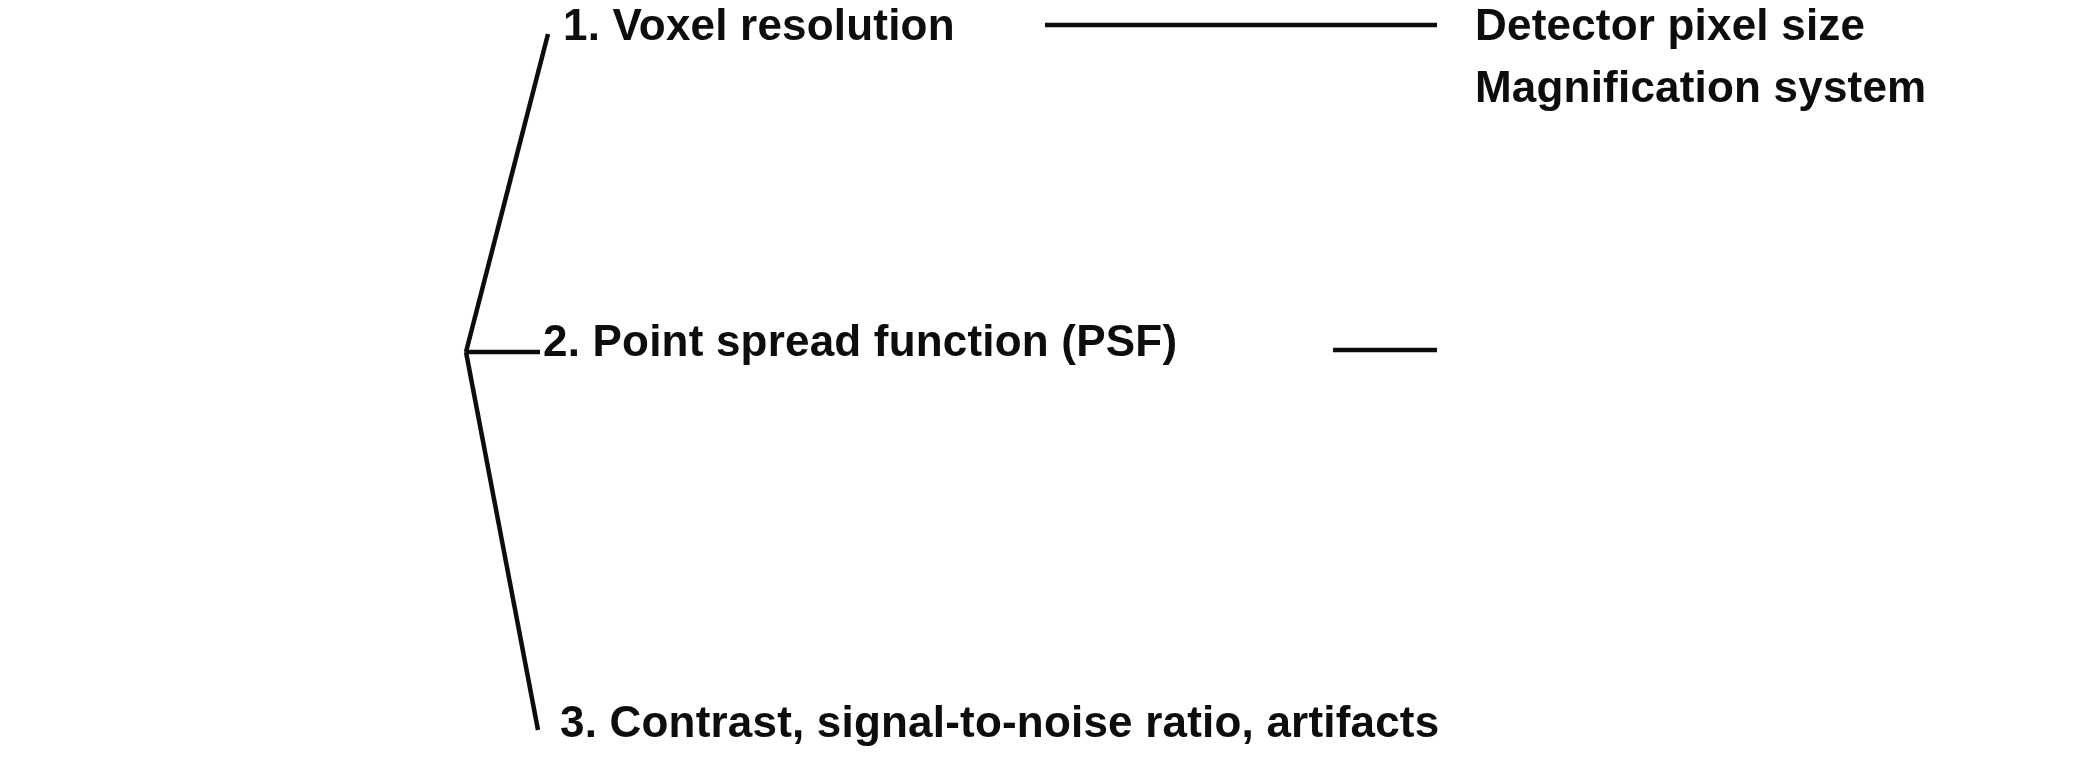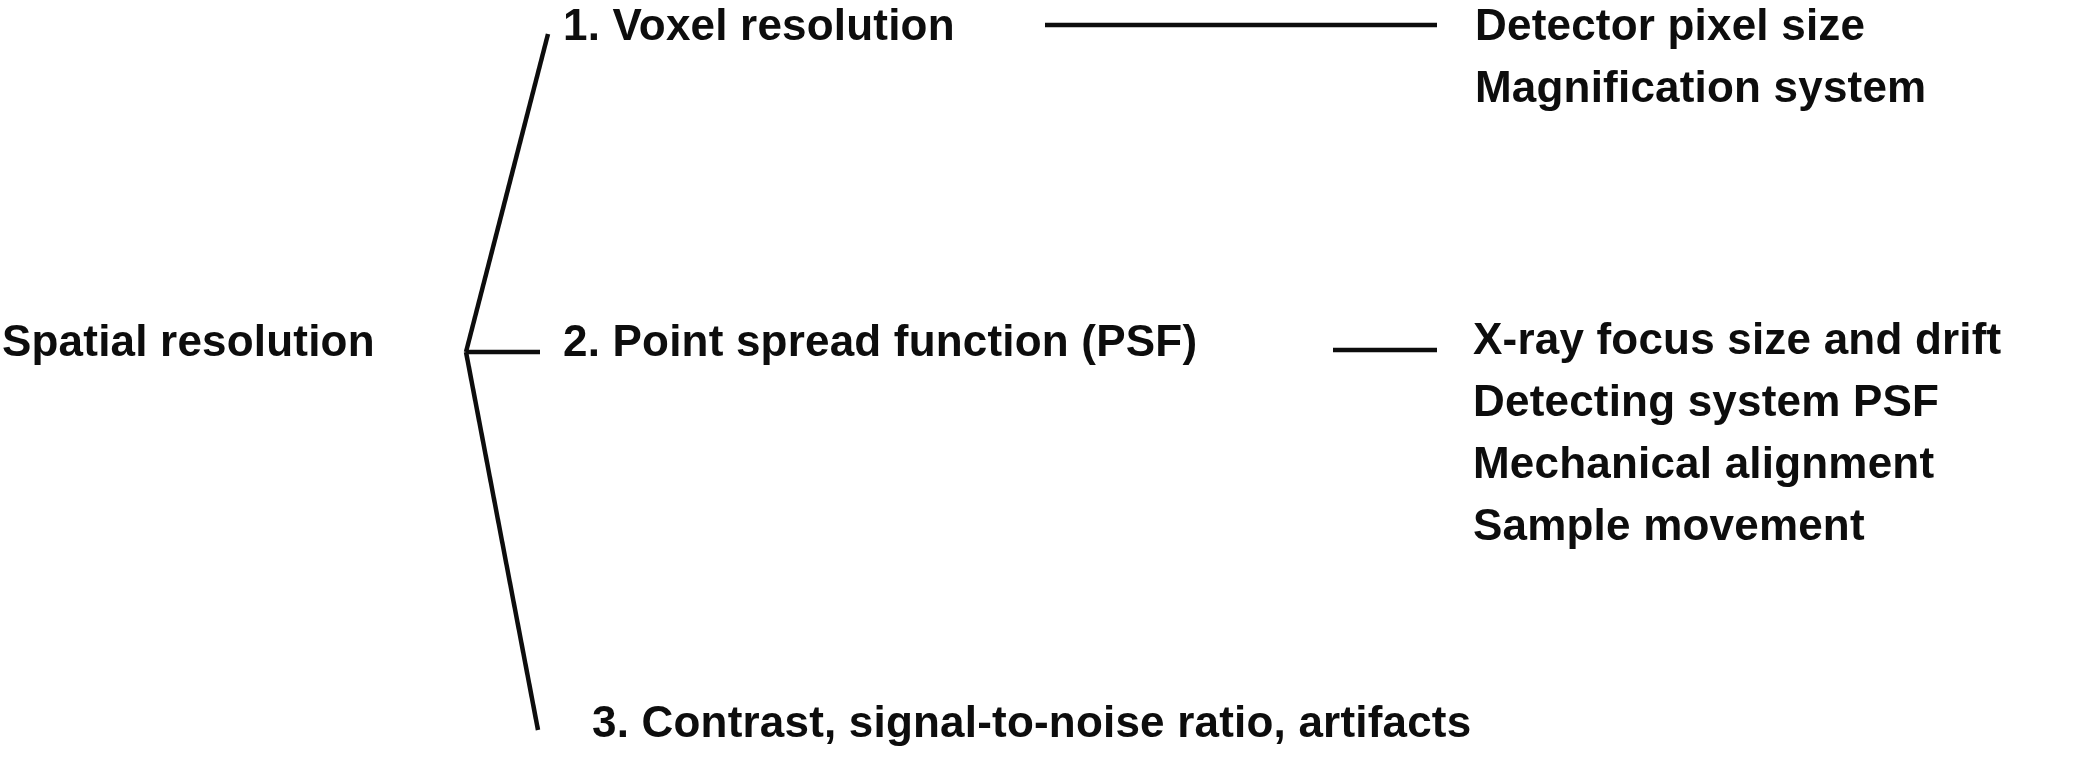--- a/index.html
+++ b/index.html
@@ -55,33 +55,26 @@
 <div class="canvas">
 
   <svg class="lines" viewBox="0 0 2100 764" aria-hidden="true">
     <path d="M466 352 L548 34"></path>
     <path d="M466 352 L540 352"></path>
     <path d="M466 352 L538 730"></path>
     <line x1="1045" y1="25" x2="1437" y2="25"></line>
     <line x1="1333" y1="350" x2="1437" y2="350"></line>
   </svg>
 
-  <div class="label" style="left:2px; top:310px;">Spatial resolution</div>
 
   <div class="label" style="left:563px; top:-6px;">1. Voxel resolution</div>
 
   <div class="factors" style="left:1475px; top:-6px;">
     <div class="factor-line">Detector pixel size</div>
     <div class="factor-line">Magnification system</div>
   </div>
 
-  <div class="label" style="left:563px; top:310px;">2. Point spread function (PSF)</div>
+  <div class="label" style="left:543px; top:310px;">2. Point spread function (PSF)</div>
 
-  <div class="factors" style="left:1473px; top:308px;">
-    <div class="factor-line">X-ray focus size and drift</div>
-    <div class="factor-line">Detecting system PSF</div>
-    <div class="factor-line">Mechanical alignment</div>
-    <div class="factor-line">Sample movement</div>
-  </div>
 
-  <div class="label" style="left:560px; top:691px;margin-left:32px;">3. Contrast, signal-to-noise ratio, artifacts</div>
+  <div class="label" style="left:560px; top:691px;">3. Contrast, signal-to-noise ratio, artifacts</div>
 
 </div>
 
 </body></html>

